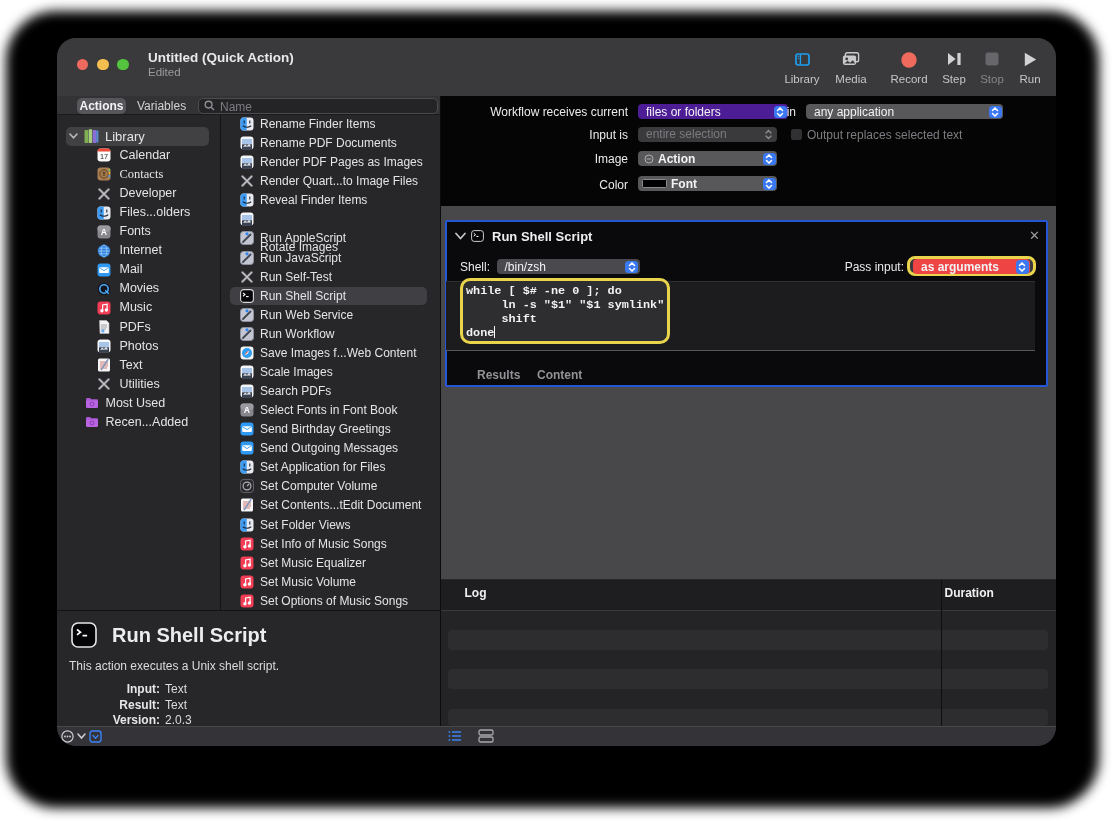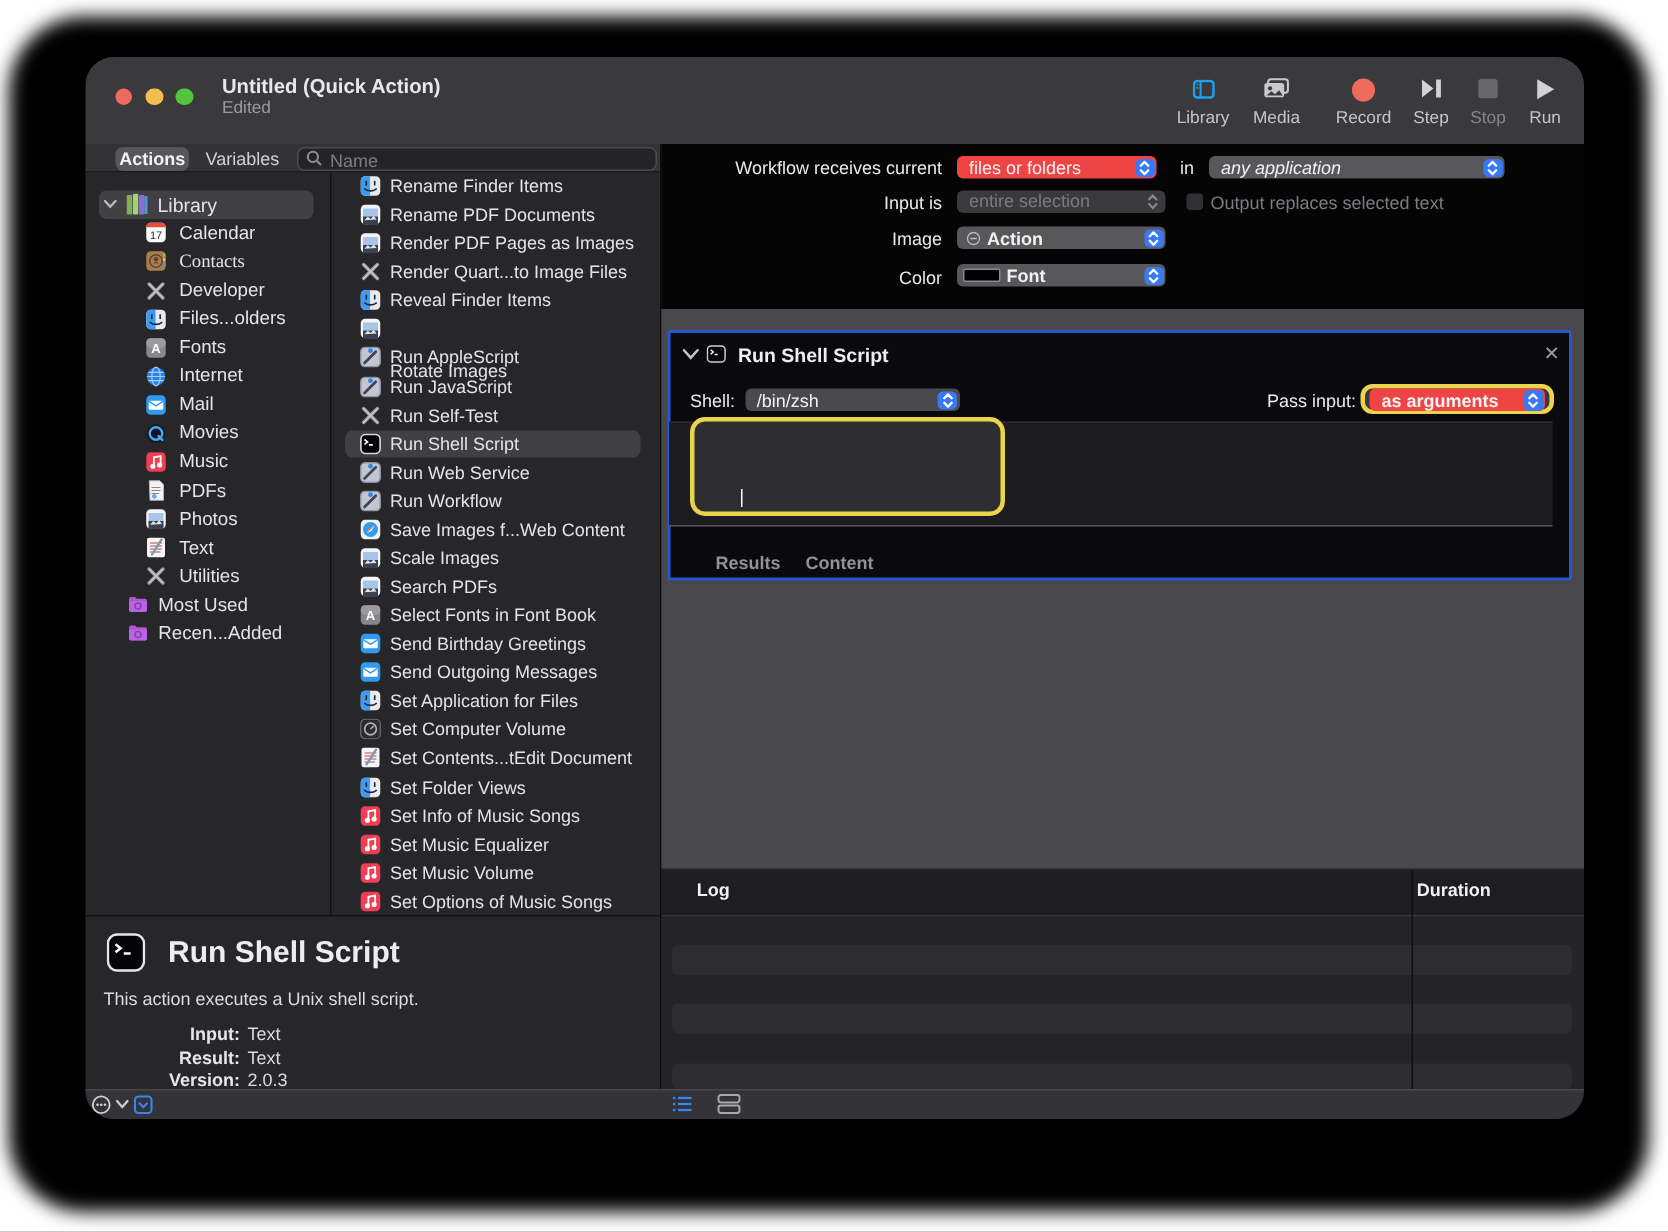--- a/index.html
+++ b/index.html
@@ -394,31 +394,31 @@
 <div class="abs" style="left:55px;top:586px;font-size:20px;font-weight:bold;color:#ecedef;">Run Shell Script</div>
 <div class="abs" style="left:12px;top:620.5px;font-size:12px;color:#dcdcde;">This action executes a Unix shell script.</div>
 <div class="abs" style="left:0;top:644px;width:103px;text-align:right;font-size:12px;font-weight:bold;color:#e6e6e8;">Input:</div>
 <div class="abs" style="left:108px;top:644px;font-size:12px;color:#dcdcde;">Text</div>
 <div class="abs" style="left:0;top:659.5px;width:103px;text-align:right;font-size:12px;font-weight:bold;color:#e6e6e8;">Result:</div>
 <div class="abs" style="left:108px;top:659.5px;font-size:12px;color:#dcdcde;">Text</div>
 <div class="abs" style="left:0;top:674.8px;width:103px;text-align:right;font-size:12px;font-weight:bold;color:#e6e6e8;">Version:</div>
 <div class="abs" style="left:108px;top:674.8px;font-size:12px;color:#dcdcde;">2.0.3</div>
 <div class="abs" style="left:384px;top:58px;width:615px;height:110px;background:#050506;"></div>
 <div class="cfg-label" style="left:571px;top:67px;">Workflow receives current</div>
-<div class="dd" style="left:581px;top:66px;width:133px;height:15px;background:#ef4444;">
+<div class="dd" style="left:581px;top:66px;width:150px;height:15px;background:#4c1d95;">
       <div class="t" style="left:8px;color:#f2f2f4;">files or folders</div>
       <div class="step">
         <svg width="9" height="11" viewBox="0 0 9 11">
           <path d="M2 4 L4.5 1.4 L7 4" stroke="#fff" stroke-width="1.5" fill="none" stroke-linecap="round" stroke-linejoin="round"></path>
           <path d="M2 7 L4.5 9.6 L7 7" stroke="#fff" stroke-width="1.5" fill="none" stroke-linecap="round" stroke-linejoin="round"></path>
         </svg>
       </div>
     </div>
 <div class="cfg-label" style="left:739px;top:67px;">in</div>
-<div class="dd" style="left:749px;top:66px;width:197px;height:15px;background:#58585b;font-style:italic;">
+<div class="dd" style="left:749px;top:66px;width:197px;height:15px;background:#58585b;">
       <div class="t" style="left:8px;color:#f2f2f4;">any application</div>
       <div class="step">
         <svg width="9" height="11" viewBox="0 0 9 11">
           <path d="M2 4 L4.5 1.4 L7 4" stroke="#fff" stroke-width="1.5" fill="none" stroke-linecap="round" stroke-linejoin="round"></path>
           <path d="M2 7 L4.5 9.6 L7 7" stroke="#fff" stroke-width="1.5" fill="none" stroke-linecap="round" stroke-linejoin="round"></path>
         </svg>
       </div>
     </div>
 <div class="cfg-label" style="left:571px;top:89.5px;color:#ebebed;">Input is</div>
 <div class="dd" style="left:581px;top:88.5px;width:139px;height:15px;background:#3a3a3d;">
@@ -483,20 +483,24 @@
       <div class="t" style="font-weight:bold;">as arguments</div>
       <div class="step" style="top:0.5px;bottom:0.5px;">
         <svg width="9" height="11" viewBox="0 0 9 11">
           <path d="M2 4 L4.5 1.4 L7 4" stroke="#fff" stroke-width="1.5" fill="none" stroke-linecap="round" stroke-linejoin="round"></path>
           <path d="M2 7 L4.5 9.6 L7 7" stroke="#fff" stroke-width="1.5" fill="none" stroke-linecap="round" stroke-linejoin="round"></path>
         </svg>
       </div>
     </div>
 <div class="abs" style="left:389px;top:243px;width:589px;height:69.5px;background:#1c1c1e;border-top:1px solid #2e2e31;border-bottom:1.5px solid #56565a;"></div>
 <div class="abs" style="left:402.5px;top:240px;width:210.5px;height:65.5px;border:3px solid #e9d44c;border-radius:10px;background:#2e2e31;"></div>
+<pre class="abs" style="left:409px;top:245.5px;font-family:'Liberation Mono',monospace;font-size:11.8px;line-height:14px;letter-spacing:0;font-weight:bold;color:#f2f2f4;">while [ $# -ne 0 ]; do
+     ln -s "$1" "$1 symlink"
+     shift
+done</pre>
 <div class="abs" style="left:436.5px;top:287.5px;width:1.5px;height:12px;background:#fff;"></div>
 <div class="abs" style="left:420px;top:330px;font-size:12px;font-weight:bold;color:#929296;">Results</div>
 <div class="abs" style="left:480px;top:330px;font-size:12px;font-weight:bold;color:#929296;">Content</div>
 <div class="abs" style="left:384px;top:542px;width:615px;height:31px;background:#1e1e21;border-bottom:1px solid #3a3a3d;"></div>
 <div class="abs" style="left:407.5px;top:548px;font-size:12px;font-weight:bold;color:#f0f0f2;">Log</div>
 <div class="abs" style="left:887.5px;top:548px;font-size:12px;font-weight:bold;color:#f0f0f2;">Duration</div>
 <div class="abs" style="left:384px;top:573px;width:615px;height:115px;background:#242427;"></div>
 <div class="abs" style="left:391px;top:592.2px;width:600px;height:19.6px;background:#2d2d30;border-radius:4px;"></div>
 <div class="abs" style="left:391px;top:631.4px;width:600px;height:19.6px;background:#2d2d30;border-radius:4px;"></div>
 <div class="abs" style="left:391px;top:670.6px;width:600px;height:17.4px;background:#2d2d30;border-radius:4px;"></div>

